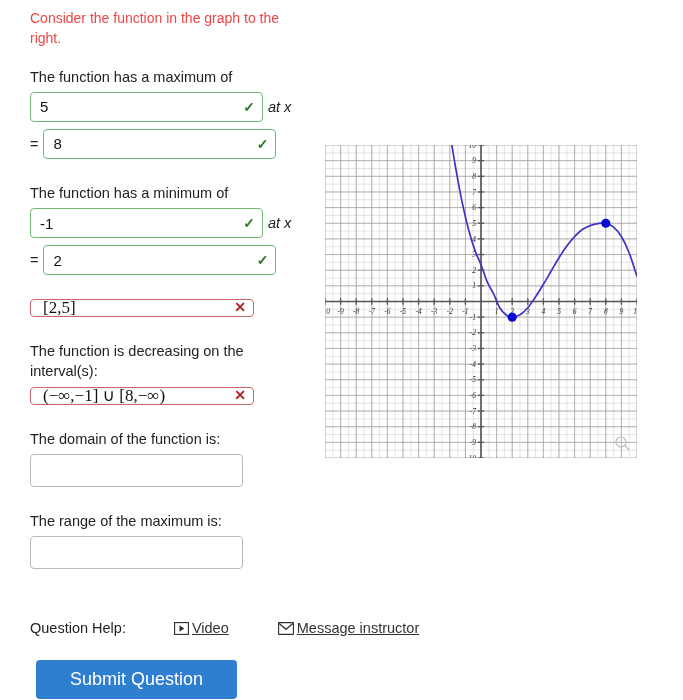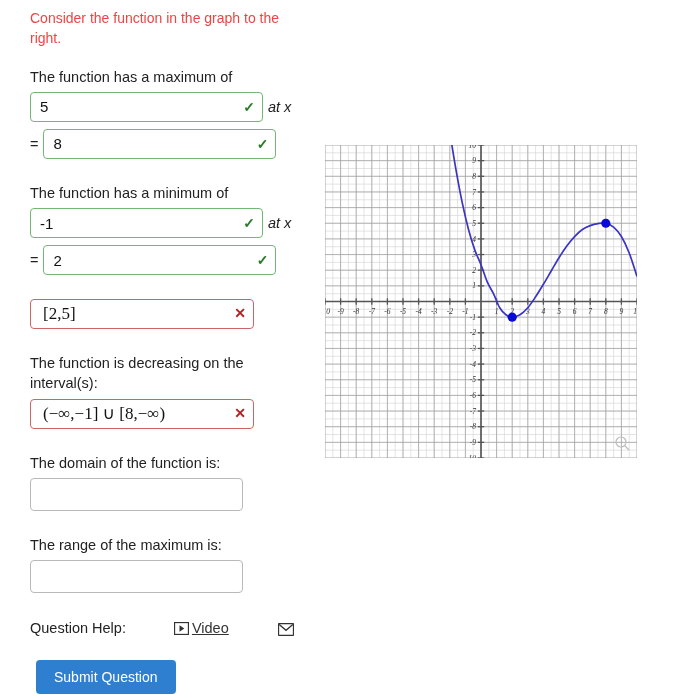--- a/index.html
+++ b/index.html
@@ -85,21 +85,21 @@
   .mark.bad { color: #b22222; }
 
   .ansbox.empty {
     border: 1px solid #b9b9b9;
     width: 213px;
     height: 33px;
   }
 
   .interval-box {
     width: 224px;
-    height: 30px;
+    height: 18px;
     font-family: "Liberation Serif", serif;
     font-size: 17px;
     padding-left: 12px;
   }
   .spacer-md { height: 17px; }
 
   
   .help-row {
     position: absolute;
     left: 30px;
@@ -130,22 +130,22 @@
 
   
   .submit-btn {
     position: absolute;
     left: 36px;
     top: 660px;
     background: #2f7fd1;
     color: #ffffff;
     border: none;
     border-radius: 4px;
-    padding: 9px 18px;
-    font-size: 14px;
+    padding: 9px 34px;
+    font-size: 18px;
     font-family: "Liberation Sans", sans-serif;
     cursor: pointer;
     text-align: right;
   }
 
   
   .graph-wrap {
     position: absolute;
     left: 325px;
     top: 145px;
@@ -247,20 +247,21 @@
     <span class="ltext">Video</span>
   </a>
 
   <a class="help-link" href="#">
     <span class="ic">
       <svg width="16" height="13" viewBox="0 0 16 13">
         <rect x="0.5" y="0.5" width="15" height="12" rx="1" fill="none" stroke="#333" stroke-width="1.3"></rect>
         <polyline points="1.2,1.6 8,7.3 14.8,1.6" fill="none" stroke="#333" stroke-width="1.3"></polyline>
       </svg>
     </span>
+    <span class="ltext">Message instructor</span>
   </a>
 </div>
 
 <button class="submit-btn">Submit Question</button>
 
 <div class="graph-wrap">
   <svg id="graph-svg" width="312" height="313" viewBox="0 0 312 313">
       <line x1="0" y1="0" x2="0" y2="313" stroke="#d8d8d8" stroke-width="0.7"></line>
       <line x1="7.800000000000001" y1="0" x2="7.800000000000001" y2="313" stroke="#d8d8d8" stroke-width="0.7"></line>
       <line x1="15.600000000000001" y1="0" x2="15.600000000000001" y2="313" stroke="#d8d8d8" stroke-width="0.7"></line>

